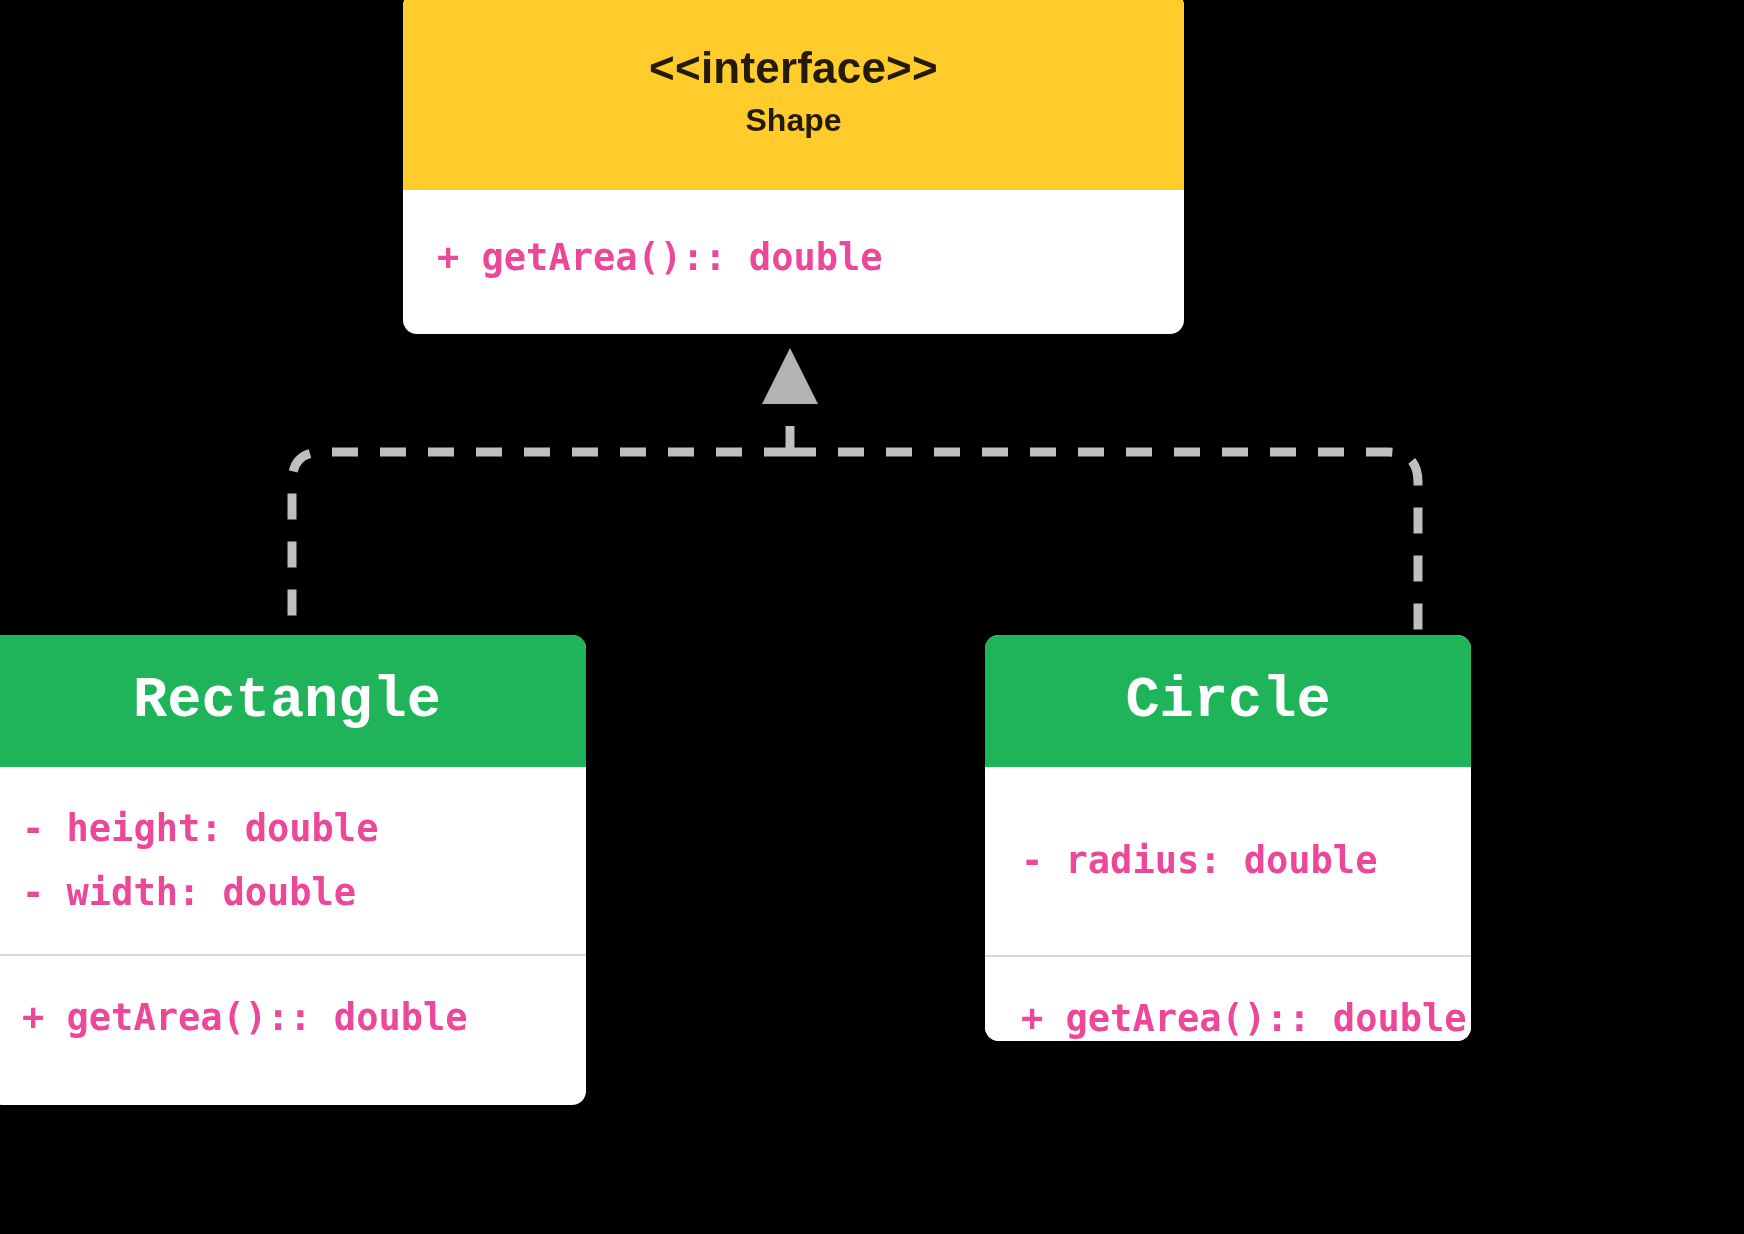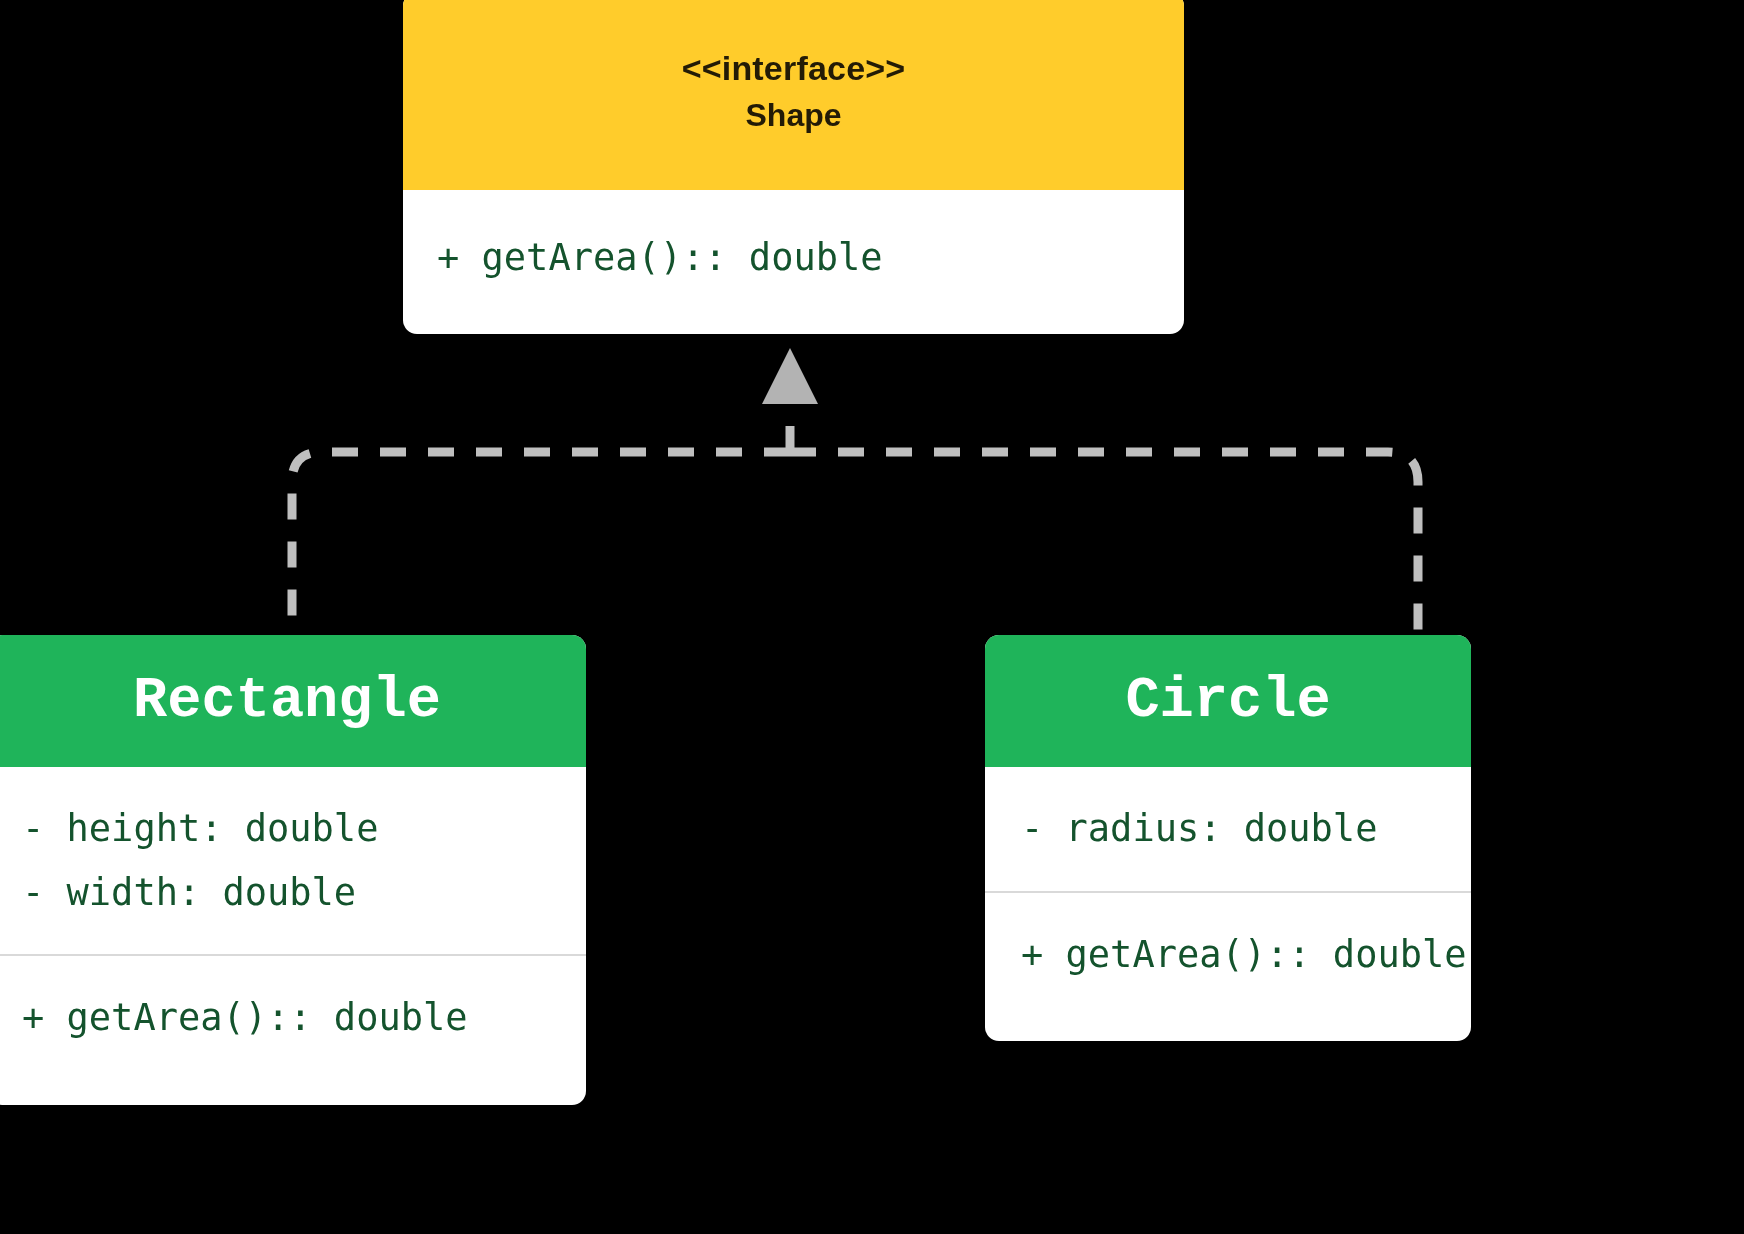--- a/index.html
+++ b/index.html
@@ -45,21 +45,21 @@
     justify-content: center;
   }
 
   .uml-header.iface {
     background: #FFCC2B;
     color: #231B06;
     height: 198px;
     gap: 14px;
   }
   .uml-header.iface .stereotype {
-    font-size: 34px;
+    font-size: 44px;
     font-weight: bold;
     letter-spacing: 0.2px;
     line-height: 1;
   }
   .uml-header.iface .cname {
     font-size: 32px;
     font-weight: bold;
     line-height: 1;
   }
 
@@ -80,23 +80,24 @@
     padding: 30px 34px 30px 34px;
     background: #FFFFFF;
   }
   .uml-section + .uml-section {
     border-top: 2px solid #D9D9D9;
   }
 
   .member {
     font-family: "DejaVu Sans Mono", "Liberation Mono", monospace;
     font-size: 37px;
-    color: #14532d;
+    color: #ec4899;
     line-height: 1.72;
     white-space: pre;
+    font-weight: bold;
   }
 
   
   #box-shape {
     left: 403px;
     top: -8px;
     width: 781px;
     height: 342px;
   }
   #box-shape .uml-section { padding-top: 36px; }
@@ -107,21 +108,21 @@
     width: 598px;
     height: 470px;
   }
 
   #box-circle {
     left: 985px;
     top: 635px;
     width: 486px;
     height: 406px;
   }
-  #box-circle .uml-section { padding-left: 36px; }
+  #box-circle .uml-section { padding-left: 36px; margin-top: 32px; }
 </style>
 </head>
 <body>
 
 <div id="canvas">
 
   <svg id="connectors" viewBox="0 0 1744 1234" width="1744" height="1234">
 
     <path d="M 790 452 L 790 414" stroke="#BFBFBF" stroke-width="9" fill="none" stroke-dasharray="26 22" stroke-linecap="butt"></path>
 

